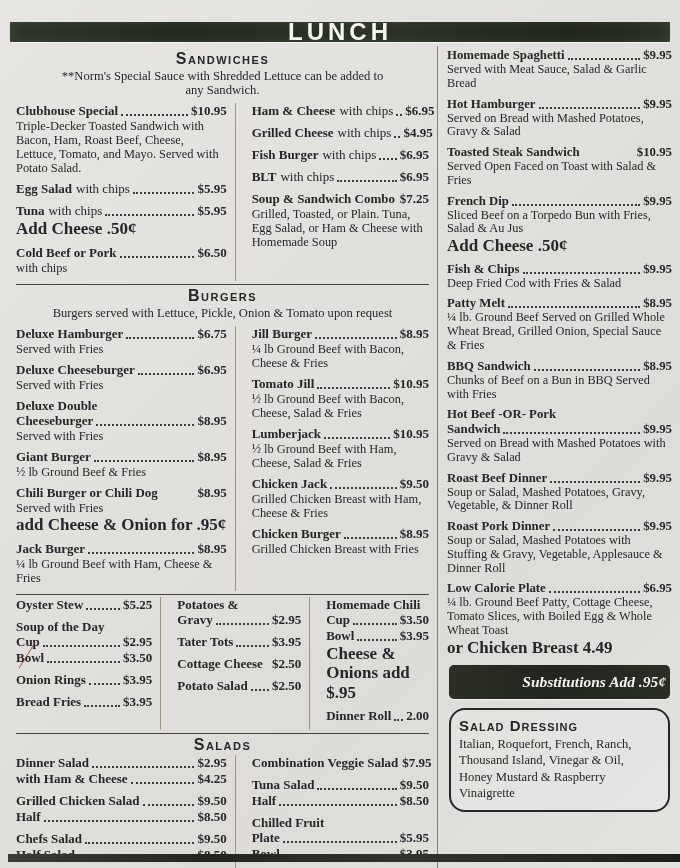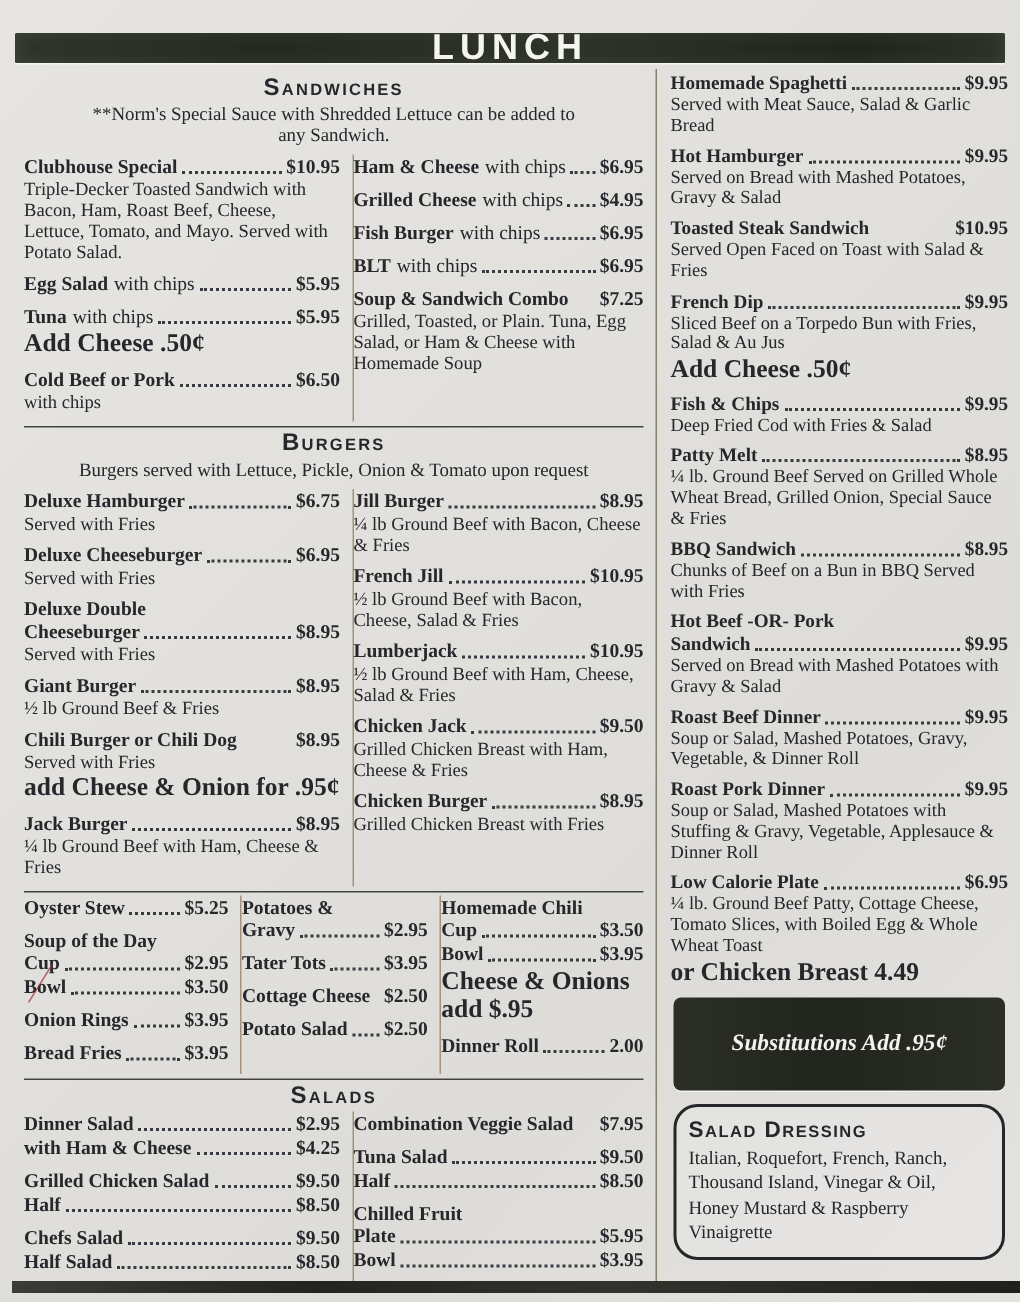--- a/index.html
+++ b/index.html
@@ -20,39 +20,39 @@
   .content{display:flex;align-items:stretch;padding:4px 4px 0 14px;}
   .main{width:424px;box-sizing:border-box;padding:2px 8px 0 2px;border-right:1.5px solid #87806f;}
   .right{flex:1;box-sizing:border-box;padding:2px 4px 0 9px;}
   .sec-title{
     text-align:center;font-family:"Liberation Sans",sans-serif;font-weight:bold;
     font-variant:small-caps;font-size:16px;letter-spacing:1.5px;margin:2px 0 1px;
   }
   .sec-note{text-align:center;font-size:12.6px;line-height:1.12;margin:0 auto 6px;max-width:330px;}
   .cols{display:flex;}
   .col{flex:1;min-width:0;position:relative;}
-  .col + .col{border-left:1px solid #a4937a;padding-left:0;margin-left:8px;}
+  .col + .col{border-left:1px solid #a4937a;padding-left:16px;margin-left:8px;}
   .c52{flex:0 0 51%;}
   .s1{flex:0 0 33%;} .s2{flex:0 0 30%;} .s3{flex:1;}
   .hline{border-top:1.6px solid #44443f;margin:3px 0 2px;}
   .item{margin-bottom:6px;}
   .row{display:flex;align-items:baseline;}
   .lab{font-weight:bold;font-size:13px;line-height:1.16;white-space:nowrap;}
   .lab2{font-size:13px;margin-left:4px;white-space:nowrap;}
   .leader{flex:1;min-width:6px;border-bottom:2px dotted #3a3a40;margin:0 3px 3px;align-self:flex-end;}
   .gap{flex:1;min-width:4px;}
   .price{font-weight:bold;font-size:13px;white-space:nowrap;}
   .desc{font-size:12.4px;line-height:1.13;}
   .extra{font-weight:bold;font-size:17px;line-height:1.15;}
   .right .lab,.right .price{font-size:12.8px;}
   .right .desc{font-size:12.3px;line-height:1.12;}
   .subs-badge{
-    margin:8px 2px 9px;padding:22px 4px;border-radius:5px;
+    margin:8px 2px 9px;padding:8px 4px;border-radius:5px;
     background:linear-gradient(90deg,#2b2f26,#21251d 45%,#2a2e25);
-    color:#f2f2ee;text-align:center;font-style:italic;font-weight:bold;font-size:15.5px;
+    color:#f2f2ee;text-align:right;font-style:italic;font-weight:bold;font-size:15.5px;
     box-shadow:0 1px 0 #f2f2ee;
   }
   .dressing-box{
     border:2.5px solid #27272a;border-radius:16px;padding:7px 8px 9px;margin:0 2px;
     text-align:left;background:rgba(255,255,255,.15);
   }
   .dressing-title{
     font-family:"Liberation Sans",sans-serif;font-weight:bold;font-variant:small-caps;
     font-size:15px;letter-spacing:1px;margin-bottom:2px;
   }
@@ -226,21 +226,21 @@
               <div class="item">
                 <div class="row">
                   <span class="lab">Jill Burger</span>
                   <span class="leader"></span>
                   <span class="price">$8.95</span>
                 </div>
                 <div class="desc">¼ lb Ground Beef with Bacon, Cheese &amp; Fries</div>
               </div>
               <div class="item">
                 <div class="row">
-                  <span class="lab">French Jill</span>
+                  <span class="lab">Tomato Jill</span>
                   <span class="leader"></span>
                   <span class="price">$10.95</span>
                 </div>
                 <div class="desc">½ lb Ground Beef with Bacon, Cheese, Salad &amp; Fries</div>
               </div>
               <div class="item">
                 <div class="row">
                   <span class="lab">Lumberjack</span>
                   <span class="leader"></span>
                   <span class="price">$10.95</span>

